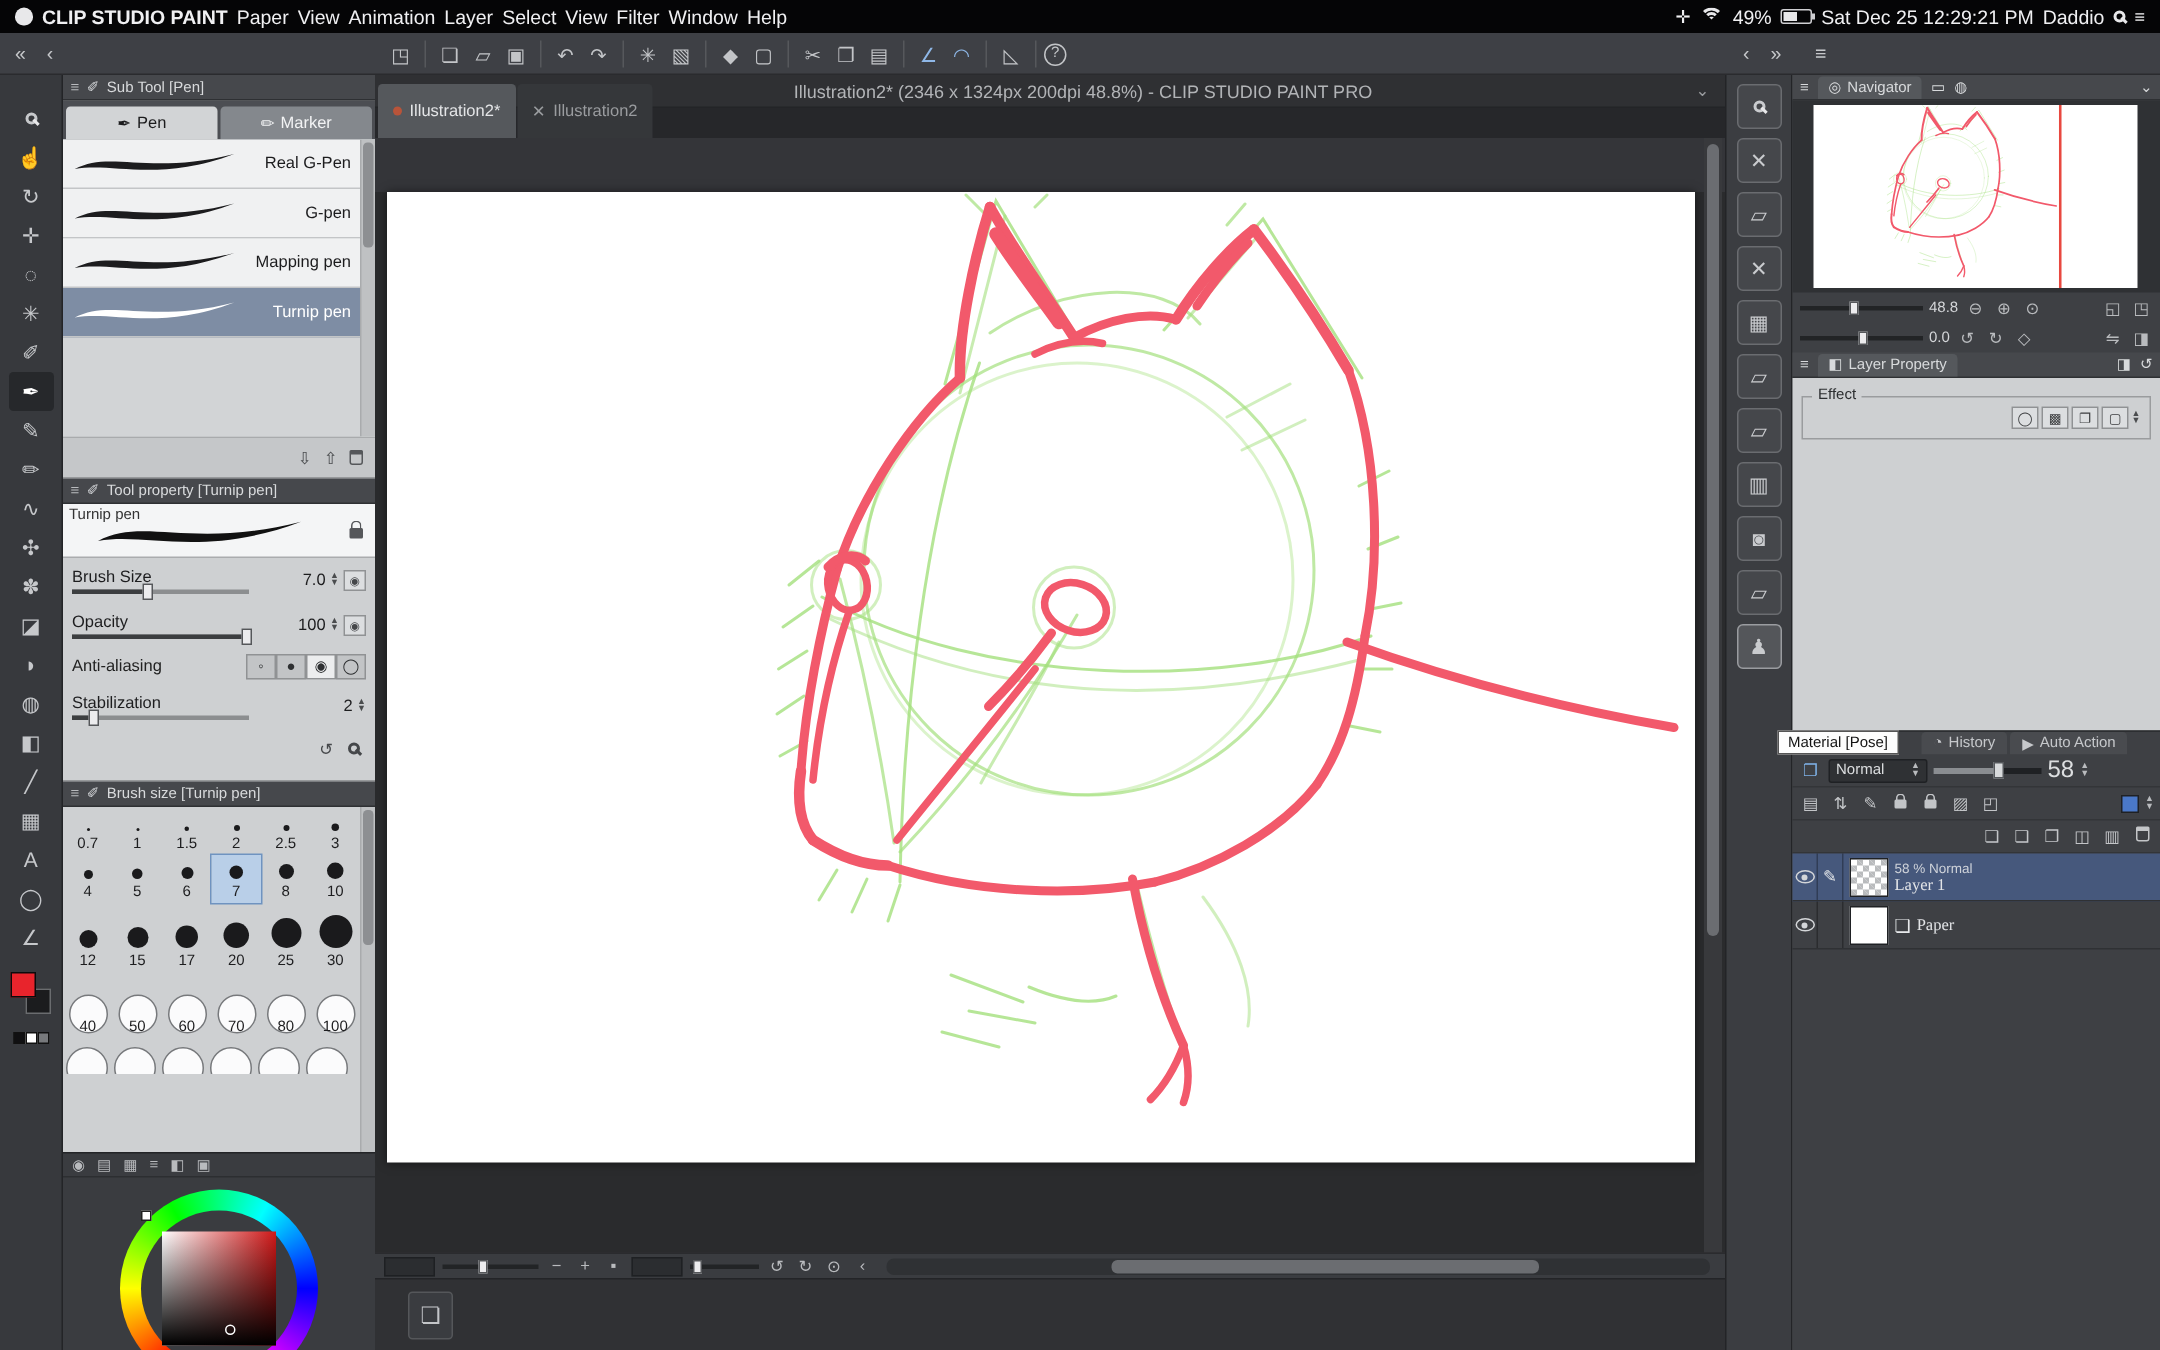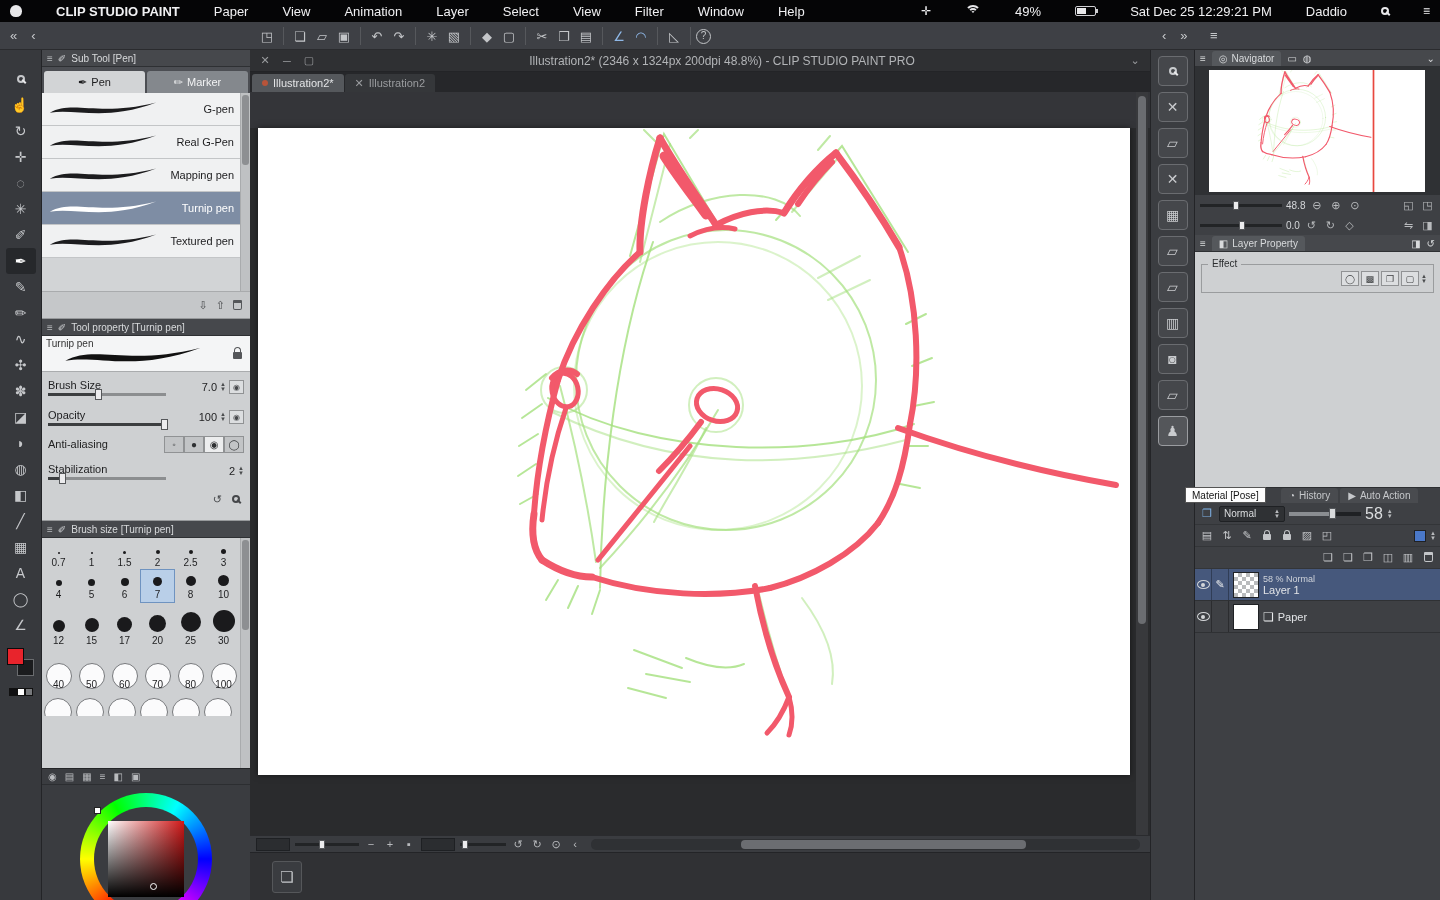--- a/index.html
+++ b/index.html
@@ -5,21 +5,21 @@
   * { box-sizing: border-box; }
   html,body { margin:0; padding:0; width:1440px; height:900px; overflow:hidden;
     background:#3c3e42; font-family:"Liberation Sans",sans-serif; font-size:11px; color:#222;
     position:relative; user-select:none; }
   .ic { display:inline-flex; align-items:center; justify-content:center;
         width:22px; height:20px; color:#c3c5c8; font-size:13px; line-height:1; }
   .sep { width:1px; height:18px; background:#56585c; margin:0 5px; }
 
   
   .menubar { position:absolute; left:0; top:0; width:1440px; height:22px; background:#050506;
-    color:#f0f0f2; display:flex; align-items:center; font-size:13px; padding:0 10px; gap:34px; }
+    color:#f0f0f2; display:flex; align-items:center; font-size:13px; padding:0 10px; gap:6px; }
   .menubar .appname { font-weight:bold; }
   .menubar .spacer { flex:1; }
   .apple { width:12px; height:12px; background:#e8e8ea; border-radius:50% 50% 46% 46%; }
   .mag { width:8px; height:8px; border:2px solid #e8e8ea; border-radius:50%; position:relative; display:inline-block; }
   .mag::after { content:""; position:absolute; width:2px; height:5px; background:#e8e8ea;
     right:-2px; bottom:-3px; transform:rotate(-45deg); }
   .wifi { width:16px; height:12px; position:relative; display:inline-block; }
   .wifi i { position:absolute; border:2px solid #e8e8ea; border-color:#e8e8ea transparent transparent transparent;
     border-radius:50%; left:50%; transform:translateX(-50%); }
   .wifi i:nth-child(1){ width:16px; height:16px; top:0; }
@@ -126,21 +126,21 @@
     background:linear-gradient(to top, #000, rgba(0,0,0,0)), linear-gradient(to right, #fff, #d01818); }
   .svmark { position:absolute; left:24px; bottom:8px; width:7px; height:7px; border:1.5px solid #fff; border-radius:50%; z-index:3; }
 
   
   .docarea { position:absolute; left:250px; top:50px; width:900px; height:850px; background:#2a2b2d; }
   .doctitle { height:22px; background:#2f3033; display:flex; align-items:center; padding:0 8px; gap:8px;
     border-bottom:1px solid #232427; }
   .doctitle .wbtn { color:#9a9c9f; font-size:11px; width:14px; text-align:center; }
   .doctitle .ttl { flex:1; text-align:center; color:#b2b4b7; font-size:12px; white-space:nowrap; overflow:hidden; }
   .doctabs { height:20px; background:#26272a; display:flex; align-items:flex-end; padding:0 2px; gap:1px; }
-  .dtab { height:18px; display:flex; align-items:center; gap:5px; padding:0 10px; font-size:11px;
+  .dtab { height:36px; display:flex; align-items:center; gap:5px; padding:0 10px; font-size:11px;
     border-radius:3px 3px 0 0; }
   .dtab.on { background:#55585c; color:#e4e5e7; }
   .dtab.off { background:#35373a; color:#9a9c9f; }
   .docdot { width:6px; height:6px; border-radius:50%; background:#b8543a; }
   .viewport { position:relative; height:743px; background:#2a2b2d; overflow:hidden; }
   .band { position:absolute; left:0; top:0; width:100%; height:36px; background:#343539; }
   .paper { position:absolute; left:8px; top:36px; width:872px; height:647px; background:#fff;
     box-shadow:0 0 6px rgba(0,0,0,.5); }
   .vscroll { position:absolute; right:2px; top:0; width:12px; height:743px; background:#38393c; }
   .vscroll i { position:absolute; left:2px; top:4px; width:8px; height:528px; background:#6b6d71; border-radius:4px; }
@@ -219,21 +219,21 @@
   .lcol { width:17px; display:flex; align-items:center; justify-content:center; border-right:1px solid rgba(0,0,0,.3); }
   .eye { width:13px; height:9px; border:1px solid #d4d6d9; border-radius:50%; position:relative; }
   .eye::after { content:""; position:absolute; left:3.5px; top:1.5px; width:4px; height:4px; border-radius:50%; background:#d4d6d9; }
   .lthumb { width:26px; height:26px; margin:3px 4px; border:1px solid #1f2124; background:#fff; flex:none; }
   .lthumb.checker { background-image:
       linear-gradient(45deg,#b9bbbd 25%,transparent 25%,transparent 75%,#b9bbbd 75%),
       linear-gradient(45deg,#b9bbbd 25%,#ffffff 25%,#ffffff 75%,#b9bbbd 75%);
     background-size:8px 8px; background-position:0 0,4px 4px; }
   .linfo { display:flex; flex-direction:column; justify-content:center; color:#e2e4e7; }
   .linfo .meta { font-size:9px; color:#cfd3da; }
-  .linfo .lname { font-size:11px; }
+  .linfo .lname { font-size:11px;font-family:Liberation Serif, serif; }
   .pageic { color:#e8eaec; font-size:12px; margin-right:4px; }
 
   
   .r { stroke:#f2596b; fill:none; stroke-linecap:round; }
   .g { stroke:#a4e07d; fill:none; stroke-linecap:round; }
   .viewline { stroke:#e8483f; stroke-width:9; }
   .swoosh { fill:currentColor; }
 </style>
 </head>
 <body>
@@ -419,45 +419,39 @@
       <div class="sttab off">
         <span>✏</span>
         <span>Marker</span>
       </div>
     </div>
     <div class="stlist">
       <div class="strow">
         <svg viewBox="0 0 120 24">
             <use href="#swoosh"></use>
           </svg>
-        <span class="bname">G-pen</span>
+        <span class="bname">Real G-Pen</span>
       </div>
       <div class="strow">
         <svg viewBox="0 0 120 24">
             <use href="#swoosh"></use>
           </svg>
-        <span class="bname">Real G-Pen</span>
+        <span class="bname">G-pen</span>
       </div>
       <div class="strow">
         <svg viewBox="0 0 120 24">
             <use href="#swoosh"></use>
           </svg>
         <span class="bname">Mapping pen</span>
       </div>
       <div class="strow sel">
         <svg viewBox="0 0 120 24">
             <use href="#swoosh"></use>
           </svg>
         <span class="bname">Turnip pen</span>
-      </div>
-      <div class="strow">
-        <svg viewBox="0 0 120 24">
-            <use href="#swoosh"></use>
-          </svg>
-        <span class="bname">Textured pen</span>
       </div>
       <div class="vsb">
           <i style="top:2px;height:70px"></i>
         </div>
     </div>
     <div class="stfoot">
       <span>⇩</span>
       <span>⇧</span>
       <span class="trash"></span>
     </div>

